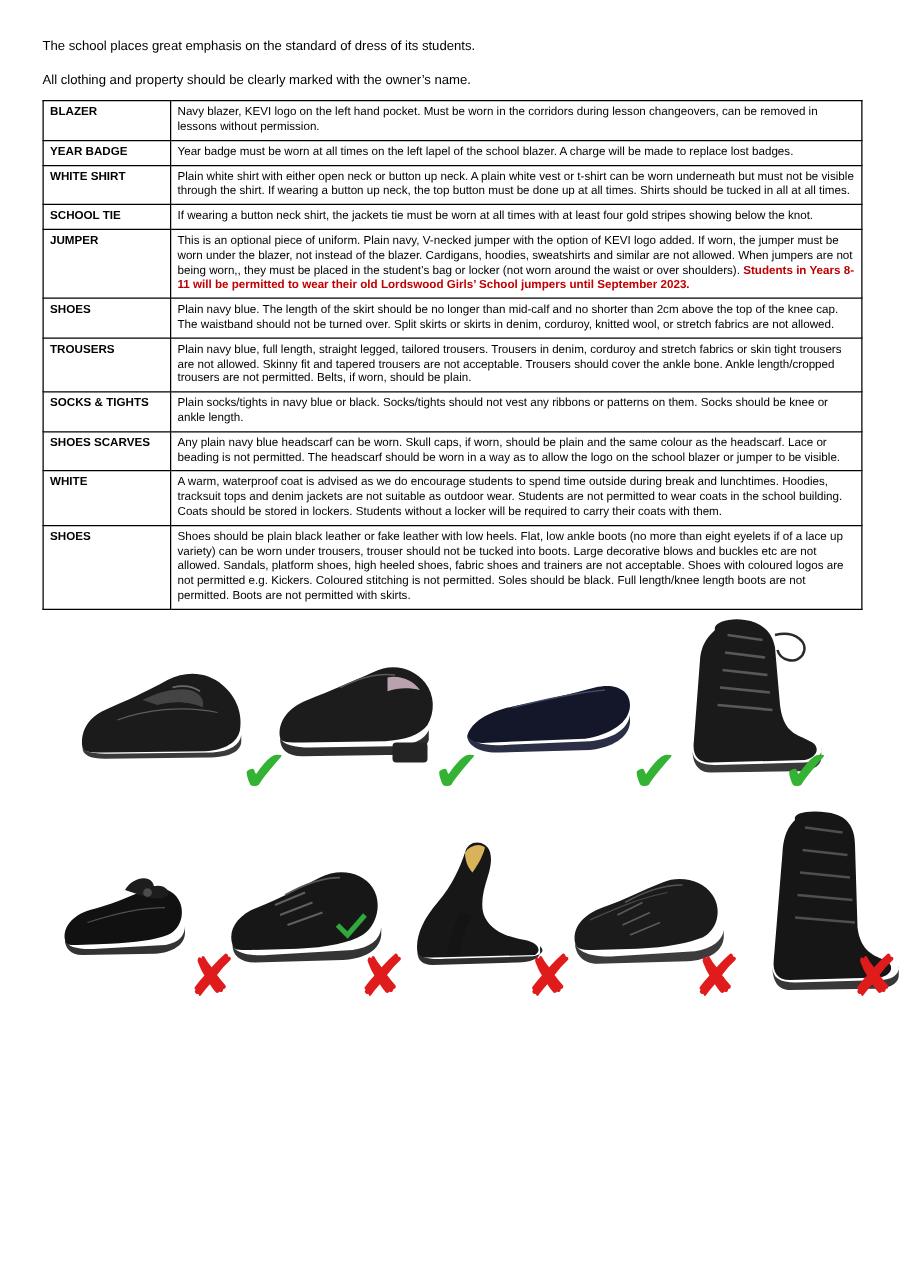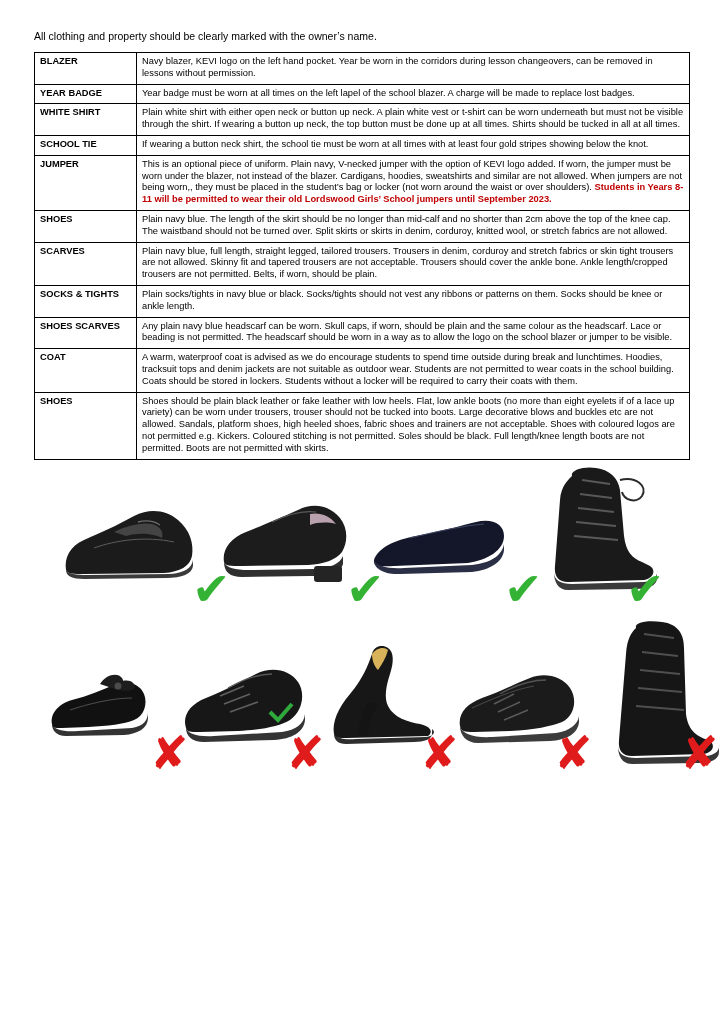--- a/index.html
+++ b/index.html
@@ -80,62 +80,63 @@
     font-family: "DejaVu Sans", sans-serif;
     font-weight: bold;
   }
   svg { display:block; }
 </style>
 </head>
 <body>
 
 <div class="page">
 
+  <p class="intro">The school places great emphasis on the standard of dress of its students.</p>
   <p class="notice">All clothing and property should be clearly marked with the owner’s name.</p>
 
   <table class="uniform">
     <tbody>
       <tr>
         <td class="cat">BLAZER</td>
-        <td>Navy blazer, KEVI logo on the left hand pocket.  Year be worn in the corridors during lesson changeovers, can be removed in lessons without permission.</td>
+        <td>Navy blazer, KEVI logo on the left hand pocket.  Must be worn in the corridors during lesson changeovers, can be removed in lessons without permission.</td>
       </tr>
       <tr>
         <td class="cat">YEAR BADGE</td>
         <td>Year badge must be worn at all times on the left lapel of the school blazer.  A charge will be made to replace lost badges.</td>
       </tr>
       <tr>
         <td class="cat">WHITE SHIRT</td>
         <td>Plain white shirt with either open neck or button up neck.  A plain white vest or t-shirt can be worn underneath but must not be visible through the shirt.  If wearing a button up neck, the top button must be done up at all times.  Shirts should be tucked in all at all times.</td>
       </tr>
       <tr>
         <td class="cat">SCHOOL TIE</td>
-        <td>If wearing a button neck shirt, the school tie must be worn at all times with at least four gold stripes showing below the knot.</td>
+        <td>If wearing a button neck shirt, the jackets tie must be worn at all times with at least four gold stripes showing below the knot.</td>
       </tr>
       <tr>
         <td class="cat">JUMPER</td>
         <td><span>This is an optional piece of uniform.  Plain navy, V-necked jumper with the option of KEVI logo added.  If worn, the jumper must be worn under the blazer, not instead of the blazer.  Cardigans, hoodies, sweatshirts and similar are not allowed.  When jumpers are not being worn,, they must be placed in the student’s bag or locker (not worn around the waist or over shoulders).</span> <span class="red">Students in Years 8-11 will be permitted to wear their old Lordswood Girls’ School jumpers until September 2023.</span></td>
       </tr>
       <tr>
         <td class="cat">SHOES</td>
         <td>Plain navy blue.  The length of the skirt should be no longer than mid-calf and no shorter than 2cm above the top of the knee cap.  The waistband should not be turned over.  Split skirts or skirts in denim, corduroy, knitted wool, or stretch fabrics are not allowed.</td>
       </tr>
       <tr>
-        <td class="cat">SCARVES</td>
+        <td class="cat">TROUSERS</td>
         <td>Plain navy blue, full length, straight legged, tailored trousers.  Trousers in denim, corduroy and stretch fabrics or skin tight trousers are not allowed.  Skinny fit and tapered trousers are not acceptable.  Trousers should cover the ankle bone.  Ankle length/cropped trousers are not permitted.  Belts, if worn, should be plain.</td>
       </tr>
       <tr>
         <td class="cat">SOCKS &amp; TIGHTS</td>
         <td>Plain socks/tights in navy blue or black.  Socks/tights should not vest any ribbons or patterns on them.  Socks should be knee or ankle length.</td>
       </tr>
       <tr>
         <td class="cat">SHOES SCARVES</td>
         <td>Any plain navy blue headscarf can be worn.  Skull caps, if worn, should be plain and the same colour as the headscarf.  Lace or beading is not permitted.  The headscarf should be worn in a way as to allow the logo on the school blazer or jumper to be visible.</td>
       </tr>
       <tr>
-        <td class="cat">COAT</td>
+        <td class="cat">WHITE</td>
         <td>A warm, waterproof coat is advised as we do encourage students to spend time outside during break and lunchtimes.  Hoodies, tracksuit tops and denim jackets are not suitable as outdoor wear.  Students are not permitted to wear coats in the school building.  Coats should be stored in lockers.  Students without a locker will be required to carry their coats with them.</td>
       </tr>
       <tr>
         <td class="cat">SHOES</td>
         <td>Shoes should be plain black leather or fake leather with low heels.  Flat, low ankle boots (no more than eight eyelets if of a lace up variety) can be worn under trousers, trouser should not be tucked into boots.  Large decorative blows and buckles etc are not allowed.  Sandals, platform shoes, high heeled shoes, fabric shoes and trainers are not acceptable.  Shoes with coloured logos are not permitted e.g. Kickers.  Coloured stitching is not permitted.  Soles should be black.  Full length/knee length boots are not permitted.  Boots are not permitted with skirts.</td>
       </tr>
     </tbody>
   </table>
 
   <div class="shoes">

